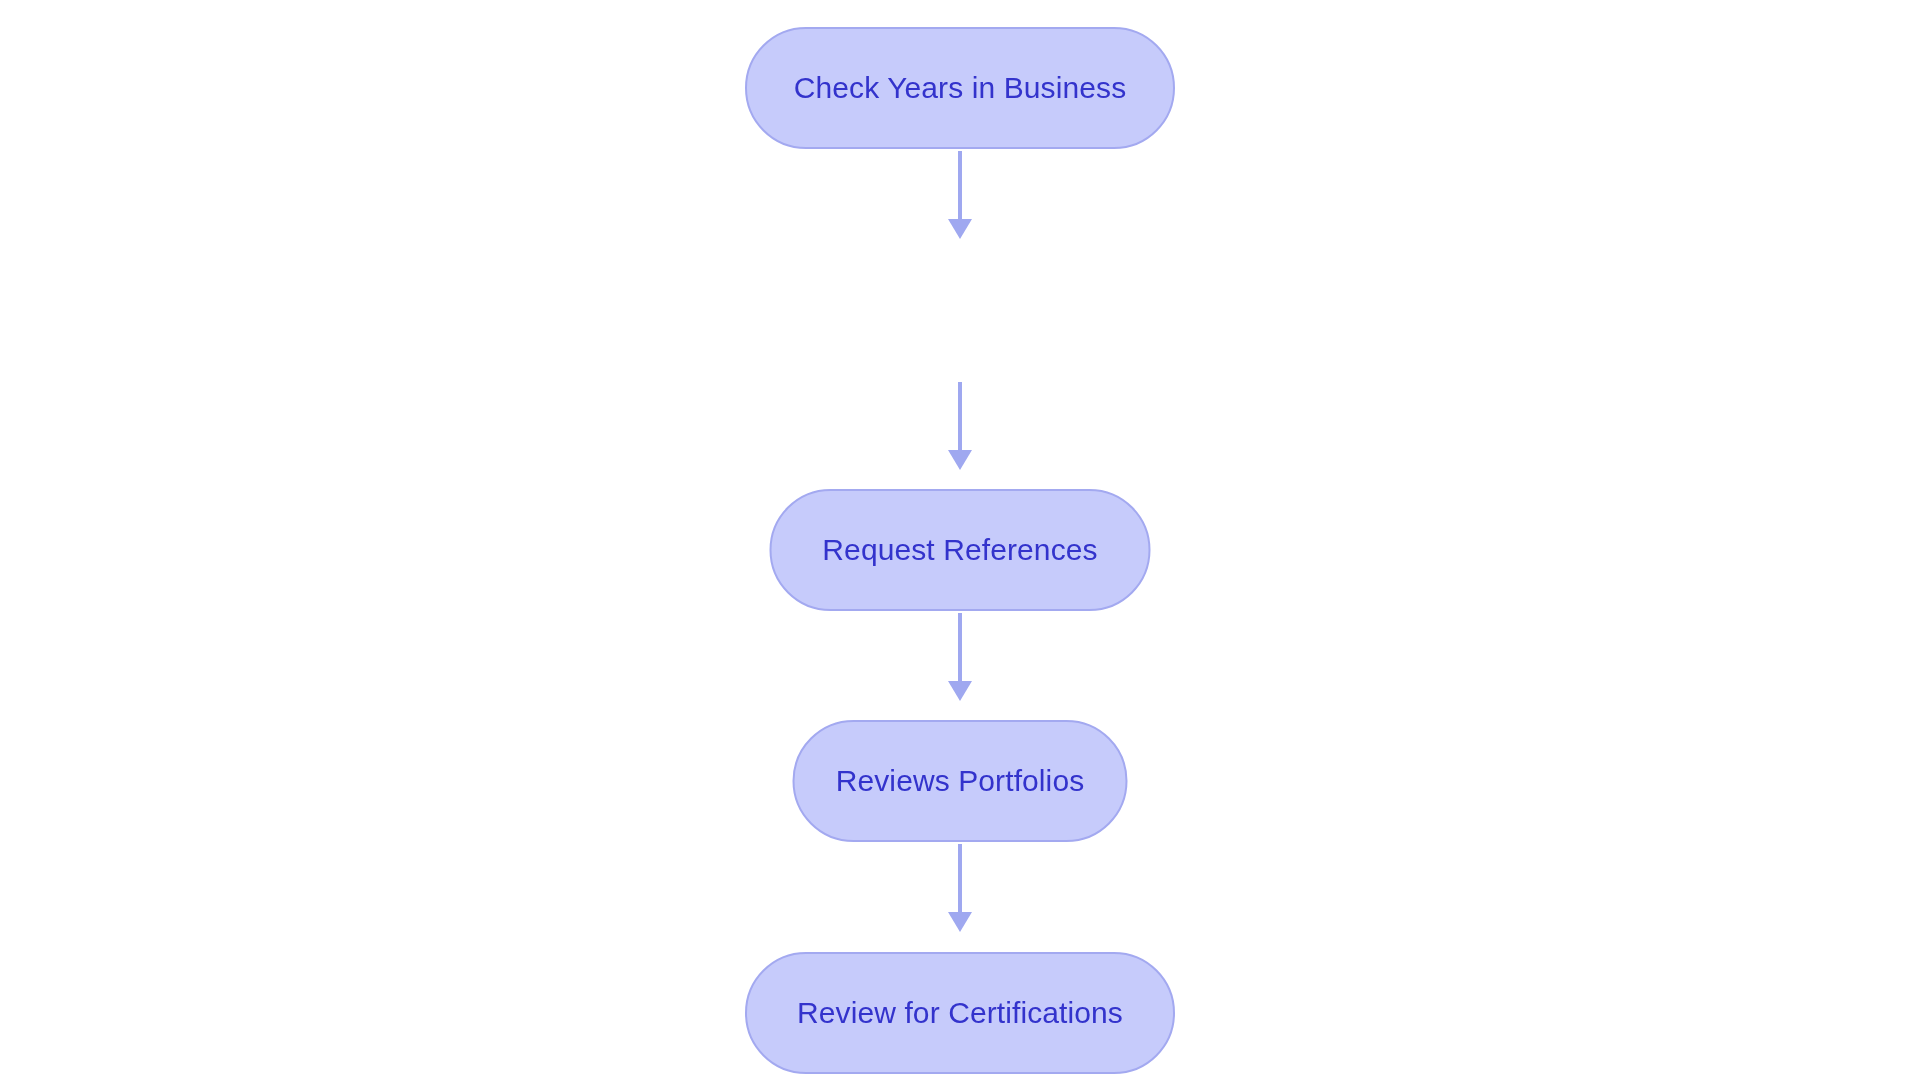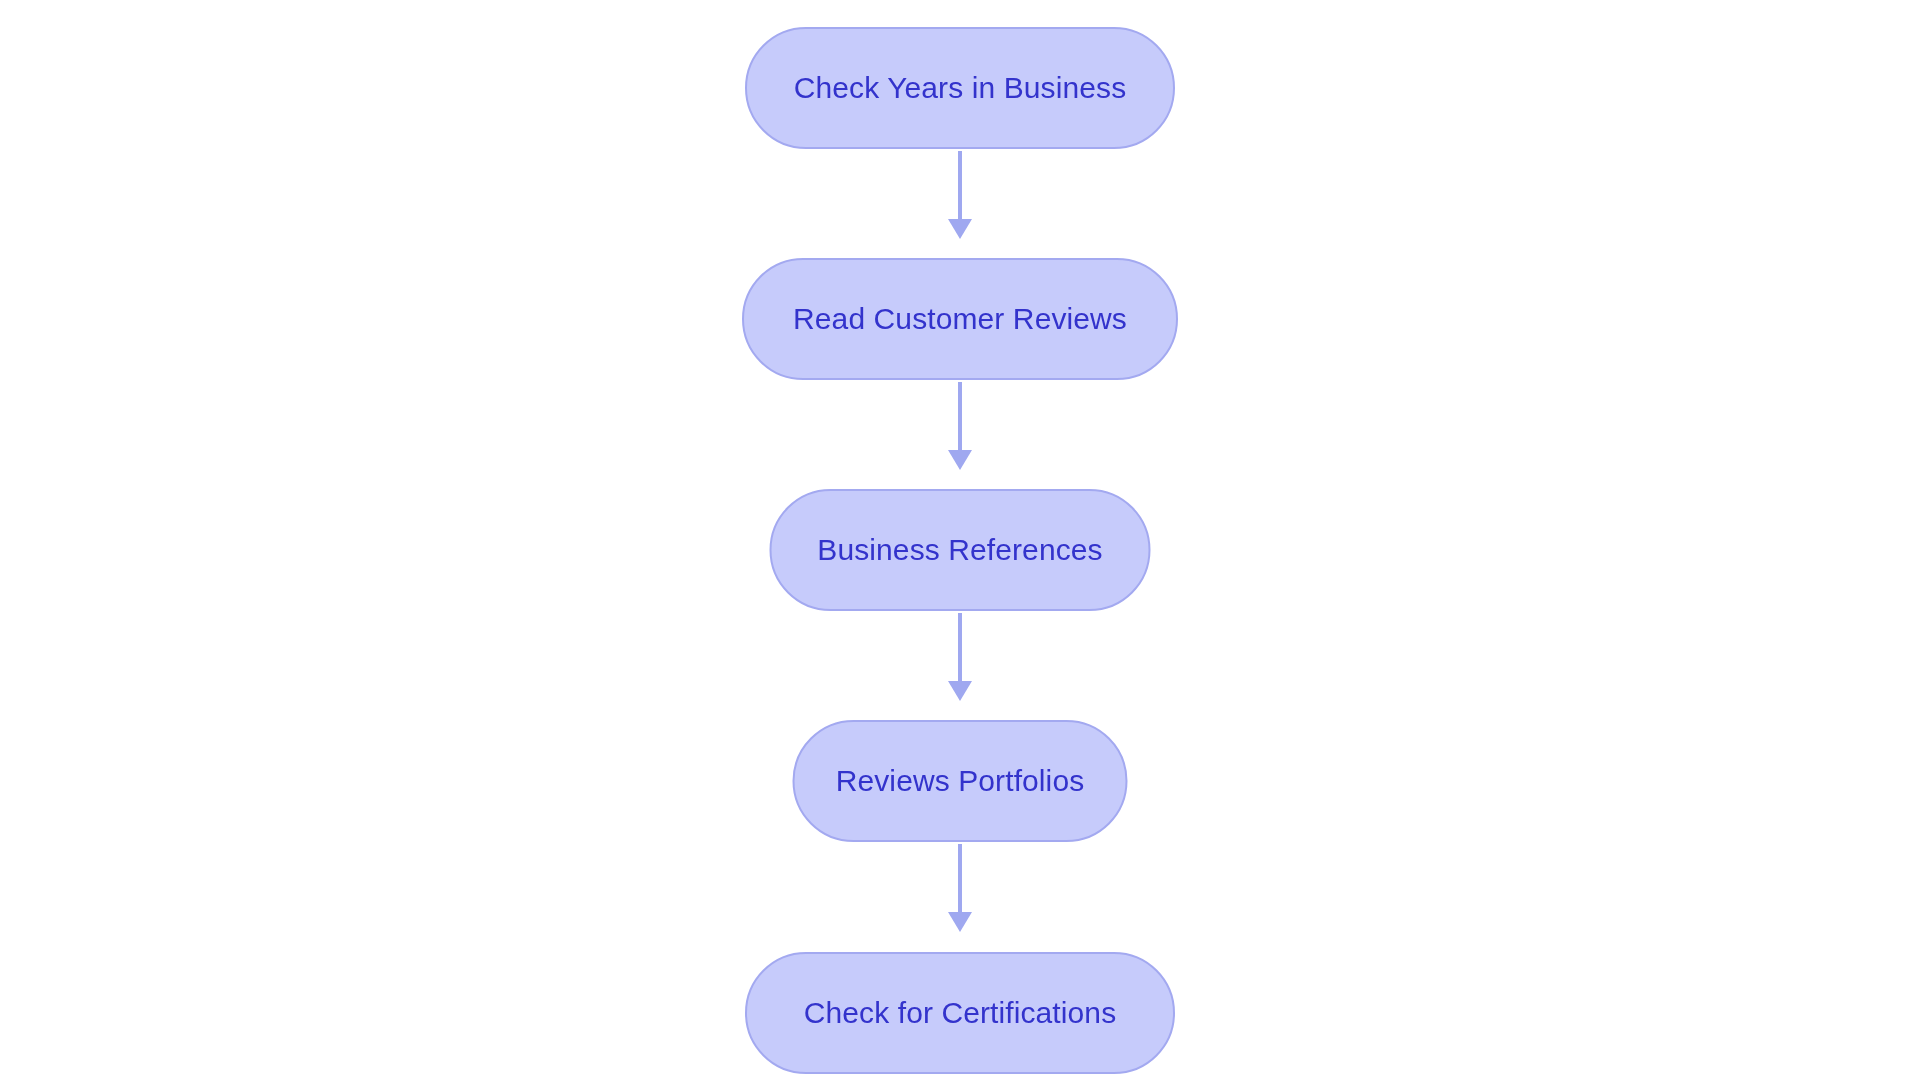--- a/index.html
+++ b/index.html
@@ -104,45 +104,42 @@
 
     <div class="flow-node node-1">
       <span class="flow-node-label">Check Years in Business</span>
     </div>
 
     <div class="flow-arrow arrow-1">
       <div class="arrow-shaft"></div>
       <div class="arrow-head"></div>
     </div>
 
-    <div class="flow-node node-2">
-      <span class="flow-node-label">Read Customer Reviews</span>
-    </div>
 
     <div class="flow-arrow arrow-2">
       <div class="arrow-shaft"></div>
       <div class="arrow-head"></div>
     </div>
 
     <div class="flow-node node-3">
-      <span class="flow-node-label">Business References</span>
+      <span class="flow-node-label">Request References</span>
     </div>
 
     <div class="flow-arrow arrow-3">
       <div class="arrow-shaft"></div>
       <div class="arrow-head"></div>
     </div>
 
     <div class="flow-node node-4">
       <span class="flow-node-label">Reviews Portfolios</span>
     </div>
 
     <div class="flow-arrow arrow-4">
       <div class="arrow-shaft"></div>
       <div class="arrow-head"></div>
     </div>
 
     <div class="flow-node node-5">
-      <span class="flow-node-label">Check for Certifications</span>
+      <span class="flow-node-label">Review for Certifications</span>
     </div>
 
   </div>
 </div>
 
 </body></html>

